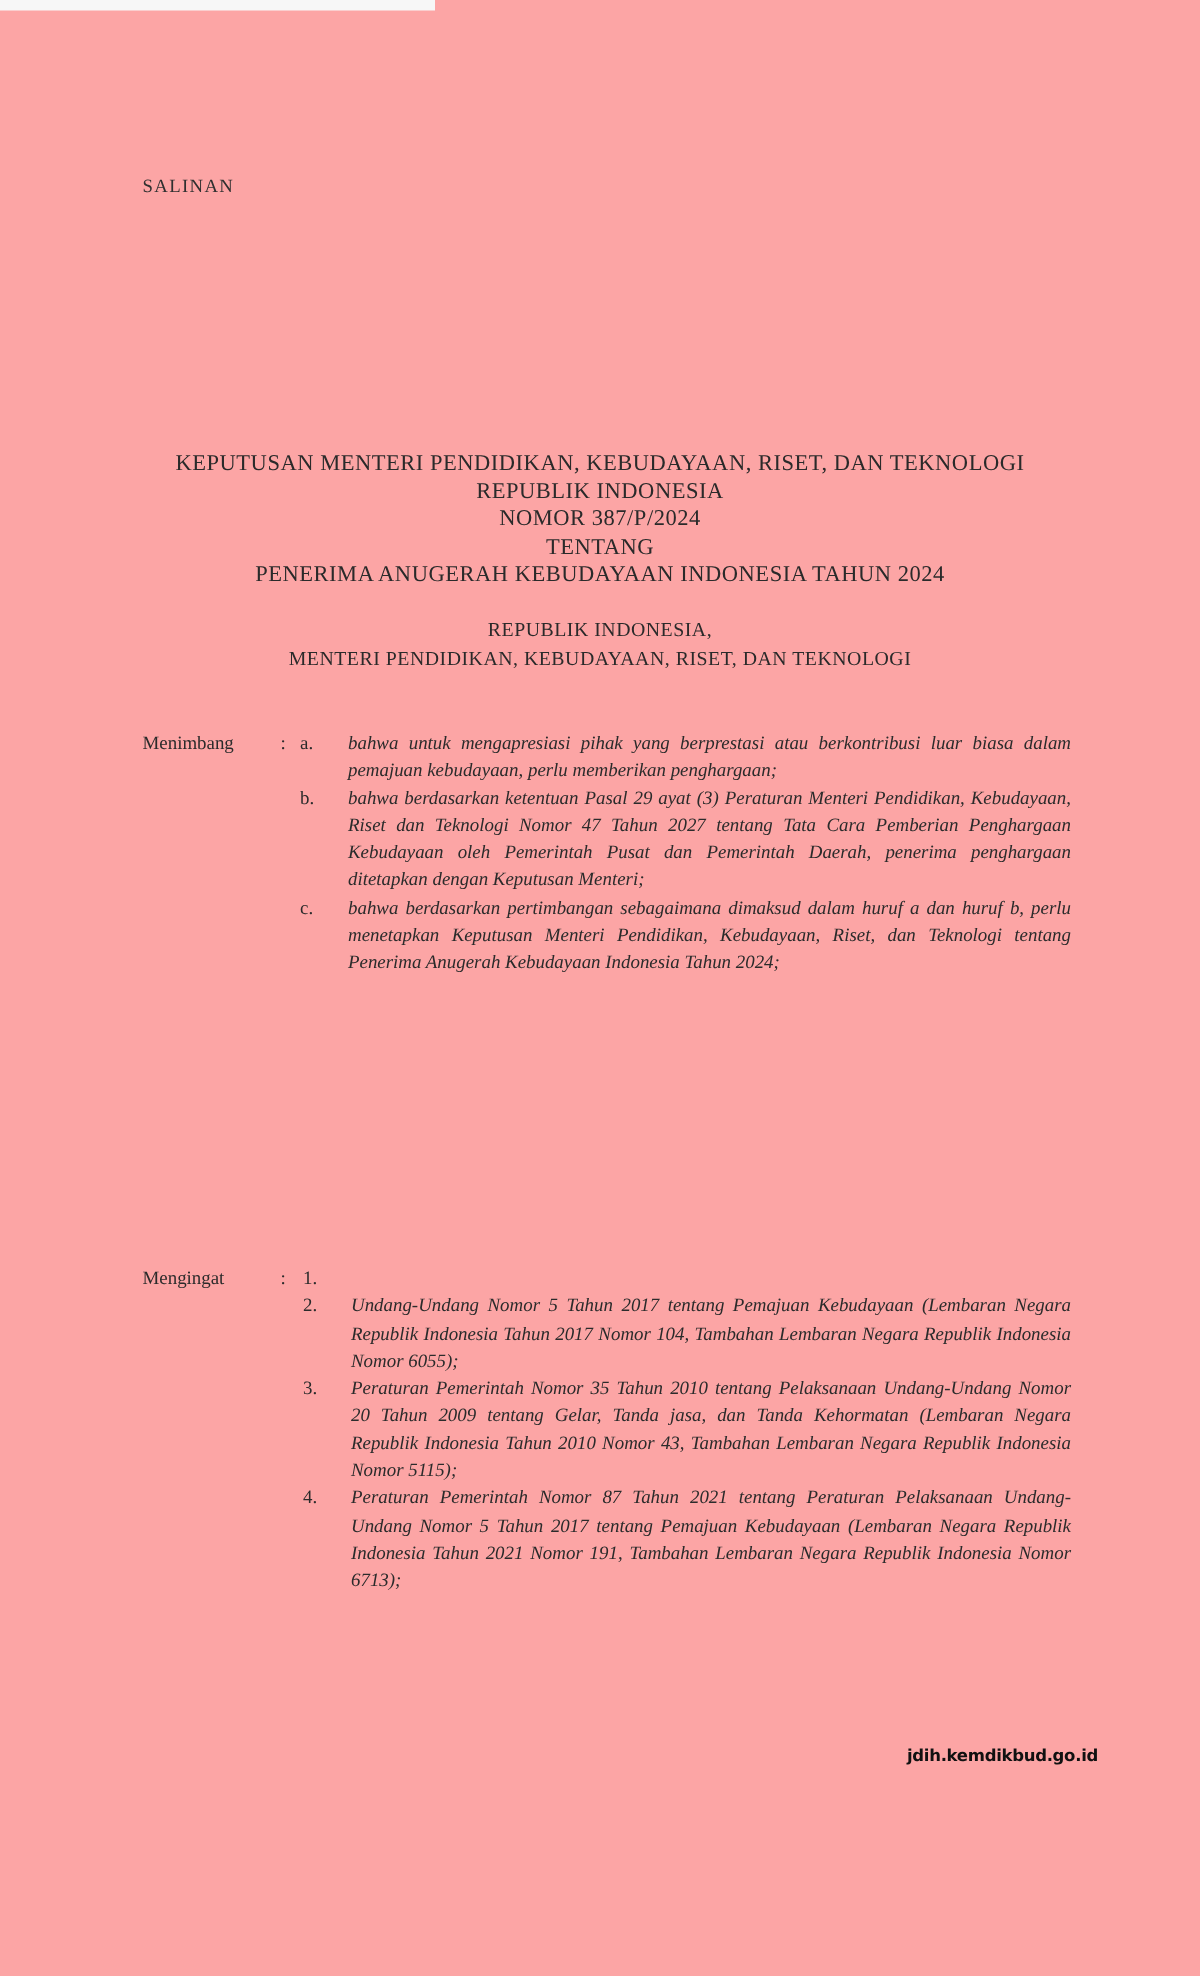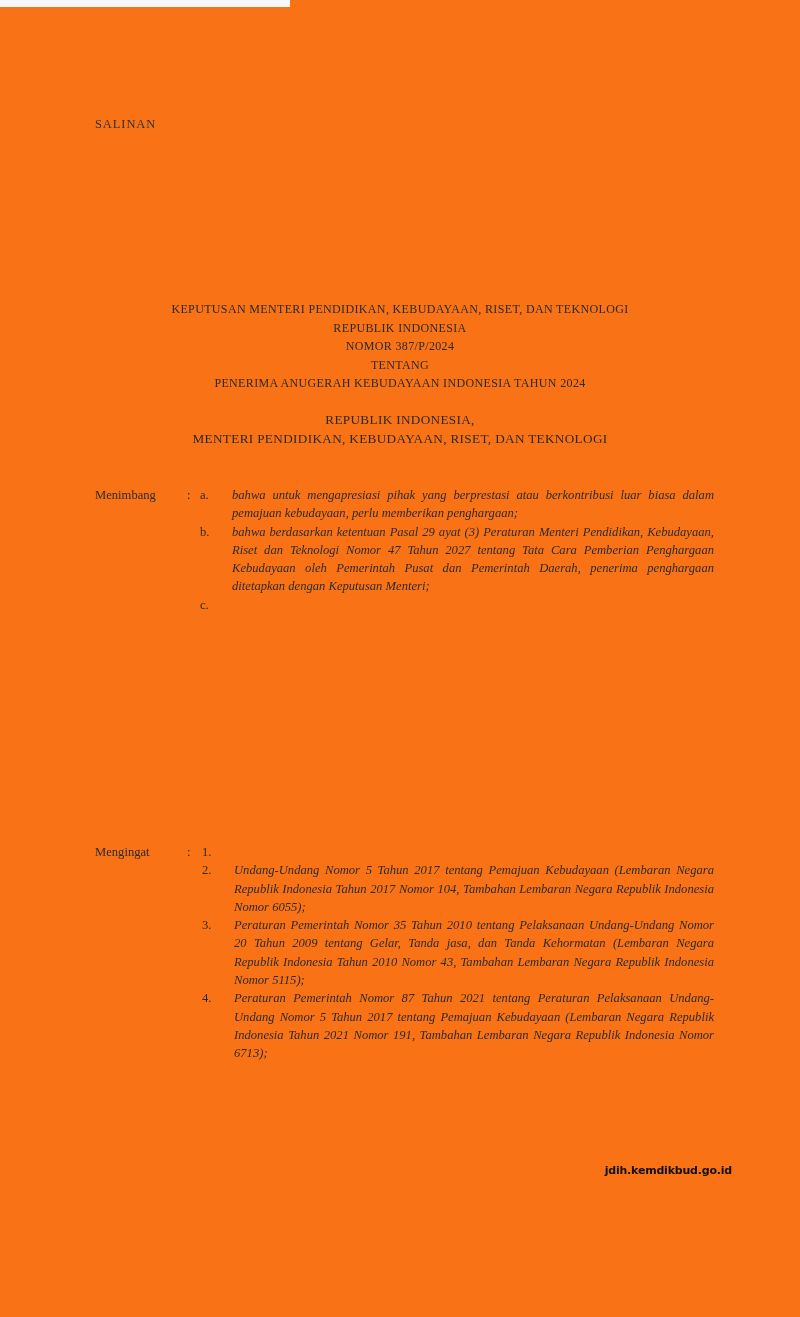--- a/index.html
+++ b/index.html
@@ -9,21 +9,21 @@
     background: #ffffff;
   }
   body {
     font-family: "Liberation Serif", "DejaVu Serif", serif;
     color: #1b1b1b;
   }
   .page {
     position: relative;
     width: 800px;
     height: 1317px;
-    background: #f97316;
+    background: #fca5a5;
     overflow: hidden;
     box-sizing: border-box;
   }
   .topstrip {
     position: absolute;
     top: 0; left: 0;
     width: 290px;
     height: 7px;
     background: #f7f7f7;
   }
@@ -42,21 +42,21 @@
   
   .titleblock {
     position: absolute;
     left: 88px;
     top: 300px;
     width: 624px;
     text-align: center;
     color: #2a2a2a;
   }
   .titleblock .tline {
-    font-size: 12px;
+    font-size: 15px;
     letter-spacing: 0.35px;
     line-height: 18.6px;
     white-space: nowrap;
   }
 
   .subtitleblock {
     position: absolute;
     left: 88px;
     top: 411px;
     width: 624px;
@@ -166,20 +166,21 @@
       <div class="body-text">bahwa untuk mengapresiasi pihak yang berprestasi atau berkontribusi luar biasa dalam pemajuan kebudayaan, perlu memberikan penghargaan;</div>
     </div>
     <div class="clause-row">
       <div class="spacer-lbl"></div>
       <div class="marker">b.</div>
       <div class="body-text">bahwa berdasarkan ketentuan Pasal 29 ayat (3) Peraturan Menteri Pendidikan, Kebudayaan, Riset dan Teknologi Nomor 47 Tahun 2027 tentang Tata Cara Pemberian Penghargaan Kebudayaan oleh Pemerintah Pusat dan Pemerintah Daerah, penerima penghargaan ditetapkan dengan Keputusan Menteri;</div>
     </div>
     <div class="clause-row">
       <div class="spacer-lbl"></div>
       <div class="marker">c.</div>
+      <div class="body-text">bahwa berdasarkan pertimbangan sebagaimana dimaksud dalam huruf a dan huruf b, perlu menetapkan Keputusan Menteri Pendidikan, Kebudayaan, Riset, dan Teknologi tentang Penerima Anugerah Kebudayaan Indonesia Tahun 2024;</div>
     </div>
   </div>
 
   <div class="section sec-mengingat">
     <div class="clause-row">
       <div class="lbl">Mengingat</div>
       <div class="colon">:</div>
       <div class="marker num">1.</div>
     </div>
     <div class="clause-row">

